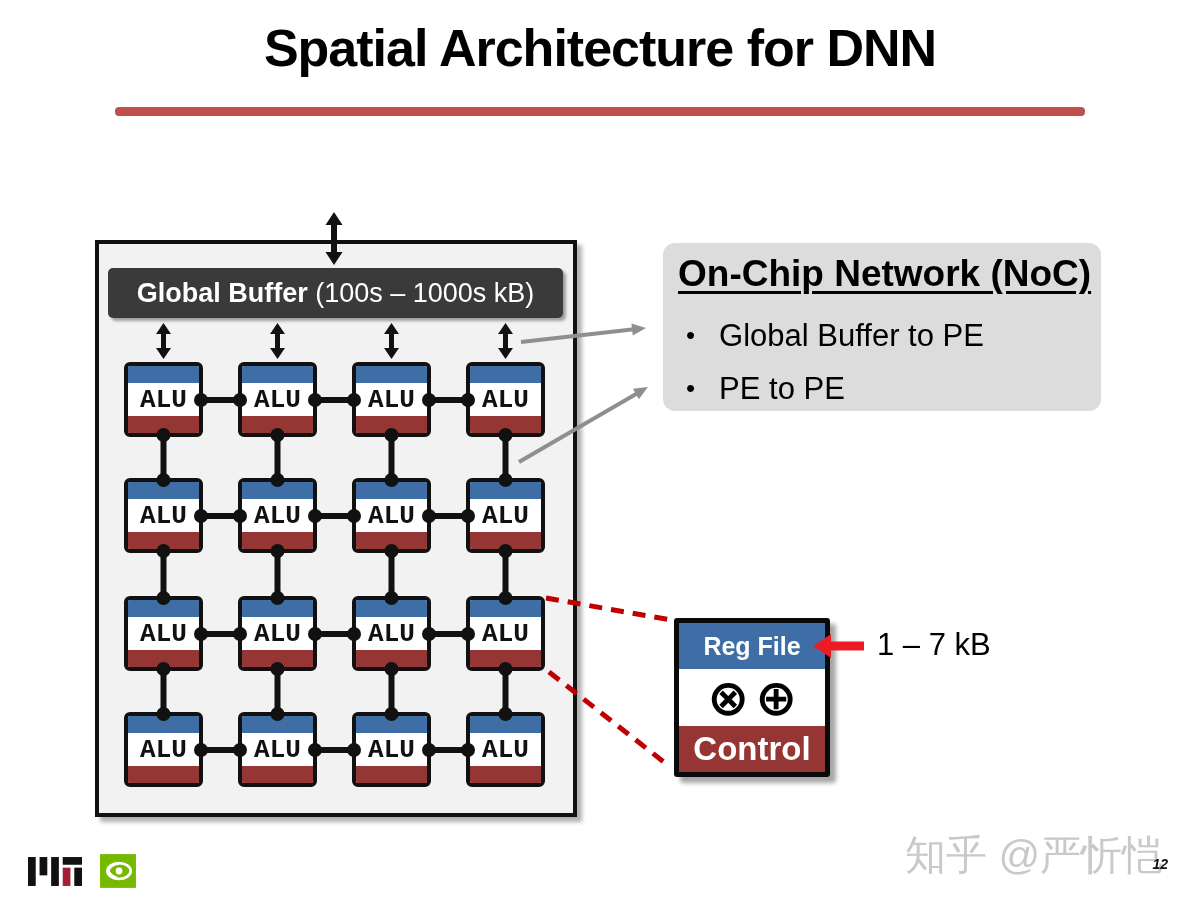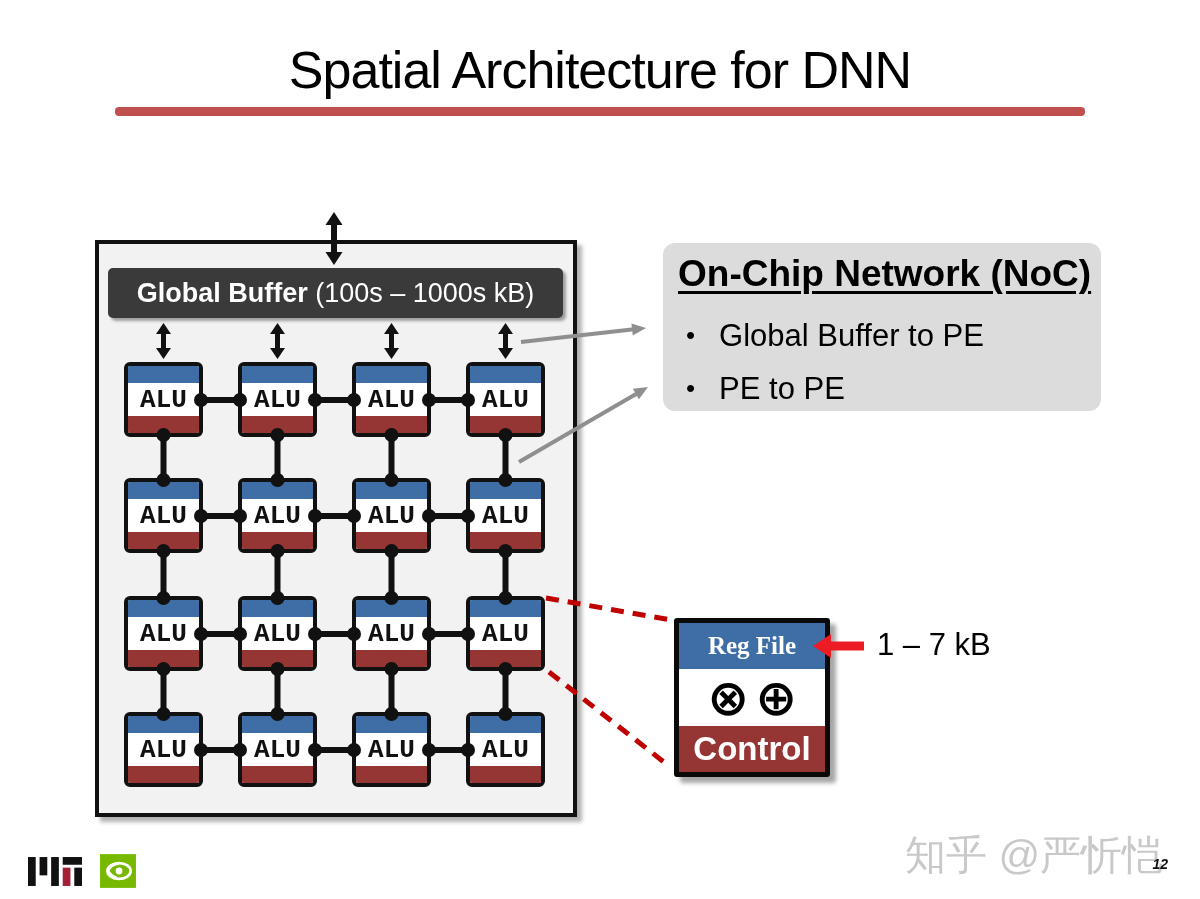--- a/index.html
+++ b/index.html
@@ -6,23 +6,23 @@
   html,body { background: #ffffff; }
   #slide {
     position: relative;
     width: 1200px; height: 899px;
     background: #ffffff;
     overflow: hidden;
     font-family: "Liberation Sans", sans-serif;
   }
   
   .title {
-    position: absolute; left: 0; top: 40px; width: 1200px;
+    position: absolute; left: 0; top: 18px; width: 1200px;
     text-align: center;
-    font-size: 52px; font-weight: 400; color: #000;
+    font-size: 52px; font-weight: 700; color: #000;
     letter-spacing: -1px;
   }
   .title-rule {
     position: absolute; left: 115px; top: 107px;
     width: 970px; height: 9px; border-radius: 4px;
     background: var(--accent-red, #c0504d);
   }
   
   .dram {
     position: absolute; left: 123px; top: 161px;
@@ -90,21 +90,21 @@
   .pe-box {
     position: absolute; left: 674px; top: 618px;
     width: 156px; height: 159px;
     background: #fff; border: 5px solid #0a0a0a; border-radius: 3px;
     box-shadow: 6px 6px 4px rgba(0,0,0,0.35);
     display: flex; flex-direction: column; z-index: 10;
   }
   .pe-reg {
     flex: 0 0 46px; background: var(--pe-blue, #3f6ea6);
     display: flex; align-items: center; justify-content: center;
-    color: #fff; font-size: 25px; font-weight: 700; font-family: Liberation Serif, serif;
+    color: #fff; font-size: 25px; font-weight: 700;
   }
   .pe-ops {
     flex: 1 1 auto; background: #fff;
     display: flex; align-items: center; justify-content: center; gap: 6px;
     font-family: "DejaVu Sans", sans-serif;
     font-size: 50px; font-weight: 700; color: #000; line-height: 1;
   }
   .pe-ctl {
     flex: 0 0 46px; background: var(--pe-red, #963634);
     display: flex; align-items: center; justify-content: center;

